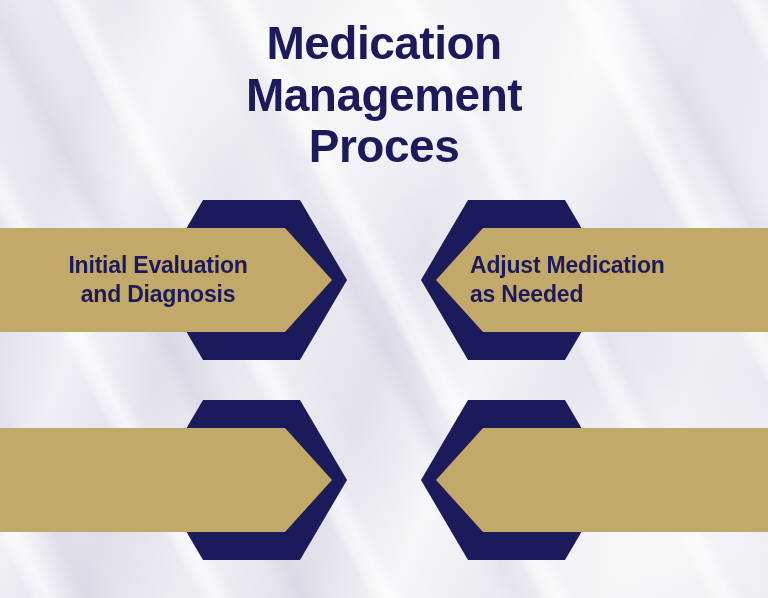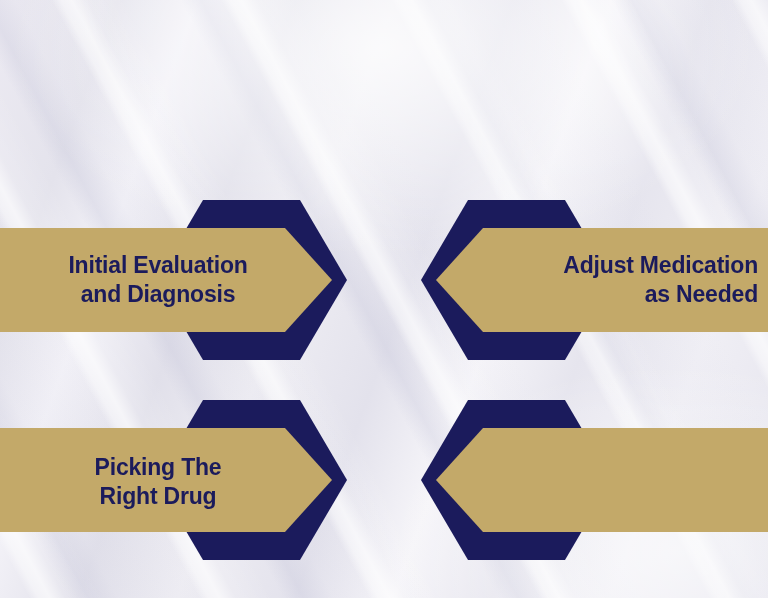--- a/index.html
+++ b/index.html
@@ -111,33 +111,38 @@
     right: 86px;
     top: 50%;
     transform: translateY(-50%);
     text-align: center;
   }
   .label-right {
     left: 86px;
     right: 10px;
     top: 50%;
     transform: translateY(-50%);
-    text-align: right;
+    text-align: left;
   }
 </style>
 </head>
 <body>
 
 <div id="infographic">
 
   <div class="bg-layer bg-base"></div>
   <div class="bg-layer bg-streaks2"></div>
   <div class="bg-layer bg-streaks"></div>
   <div class="bg-layer bg-glow"></div>
 
+  <div class="title">
+    <span class="tl">Medication</span>
+    <span class="tl">Management</span>
+    <span class="tl">Proces</span>
+  </div>
 
   <div class="row row-top">
 
     <div class="step step-left">
       <svg width="384" height="180" viewBox="0 0 384 180" xmlns="http://www.w3.org/2000/svg">
         <polygon points="203,10 300,10 347,90 300,170 203,170 156,90" fill="#1b1b5c"></polygon>
         <polygon points="0,38 285,38 332,90 285,142 0,142" fill="#c3a969"></polygon>
       </svg>
       <div class="step-label label-left">Initial Evaluation
 and Diagnosis</div>
@@ -153,22 +158,20 @@
     </div>
   </div>
 
   <div class="row row-bottom">
 
     <div class="step step-left">
       <svg width="384" height="180" viewBox="0 0 384 180" xmlns="http://www.w3.org/2000/svg">
         <polygon points="203,8 300,8 347,88 300,168 203,168 156,88" fill="#1b1b5c"></polygon>
         <polygon points="0,36 285,36 332,88 285,140 0,140" fill="#c3a969"></polygon>
       </svg>
-      <div class="step-label label-left">Picking The
-Right Drug</div>
     </div>
 
     <div class="step step-right">
       <svg width="384" height="180" viewBox="0 0 384 180" xmlns="http://www.w3.org/2000/svg">
         <polygon points="84,8 181,8 228,88 181,168 84,168 37,88" fill="#1b1b5c"></polygon>
         <polygon points="99,36 384,36 384,140 99,140 52,88" fill="#c3a969"></polygon>
       </svg>
     </div>
   </div>
 

